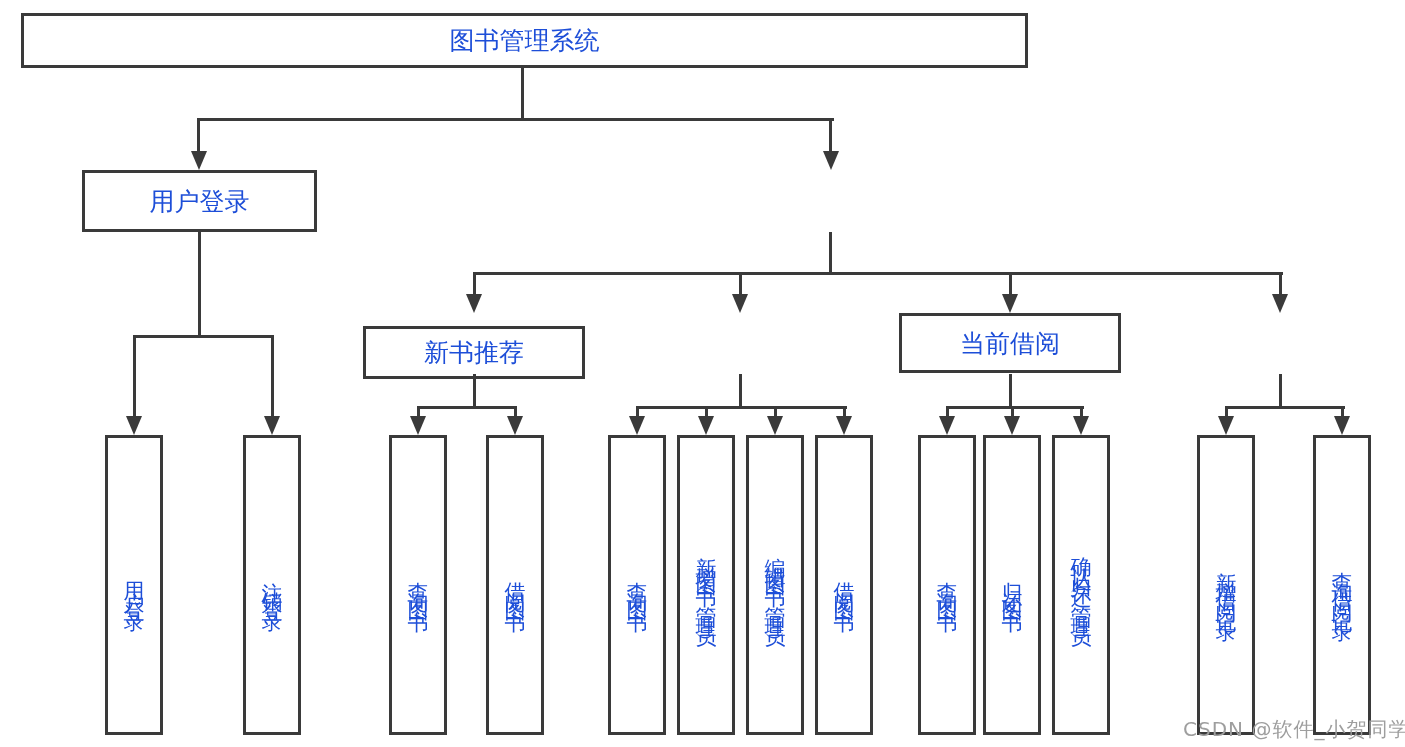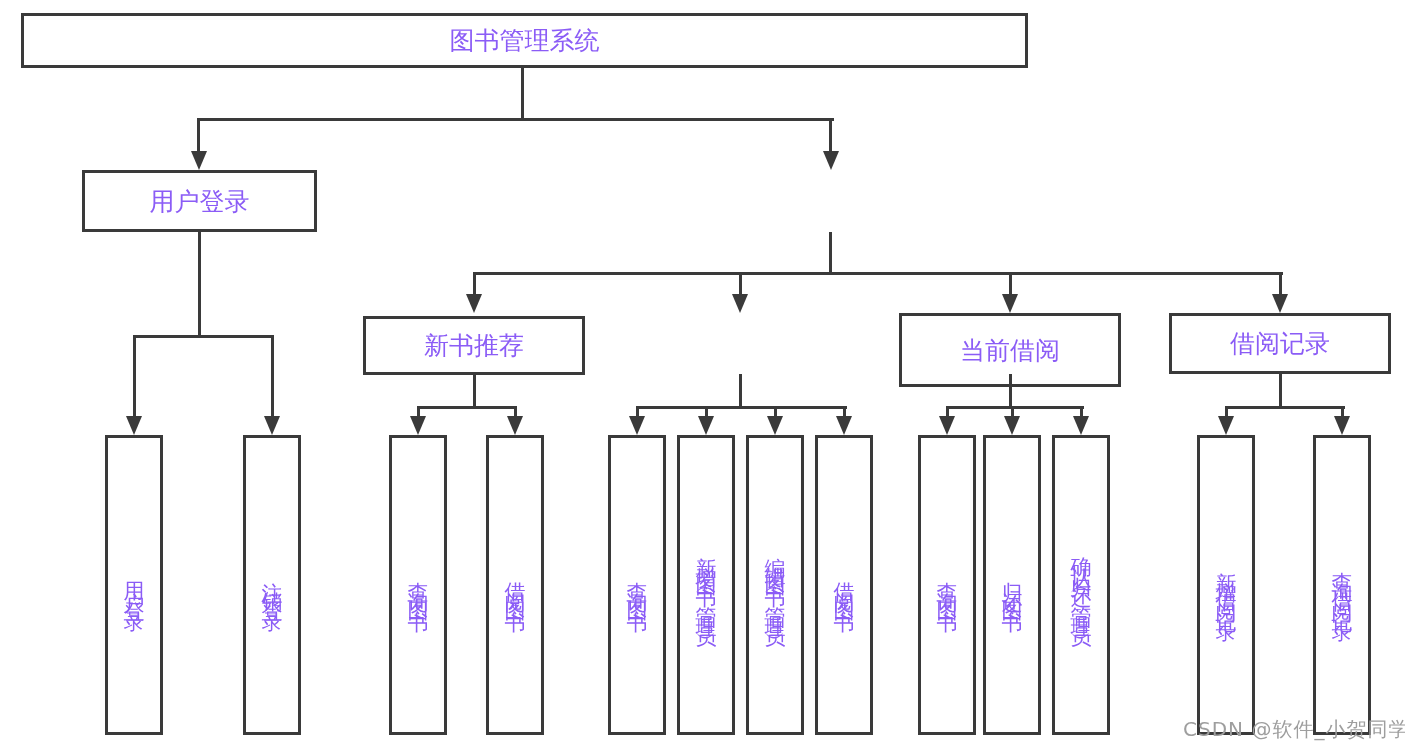--- a/index.html
+++ b/index.html
@@ -3,21 +3,21 @@
 <meta charset="utf-8">
 <style>
   html,body{margin:0;padding:0;background:#fff;}
   .stage{
     position:relative;width:1405px;height:747px;background:#ffffff;overflow:hidden;
     font-family:"DejaVu Sans",sans-serif;
   }
   .b{
     position:absolute;box-sizing:border-box;border:3px solid #3a3a3a;background:#fff;
     display:flex;align-items:center;justify-content:center;
-    font-size:25px;color:#8b5cf6;white-space:nowrap;
+    font-size:25px;color:#1d4ed8;white-space:nowrap;
   }
   .v{
     writing-mode:vertical-rl;text-orientation:mixed;
     font-size:21px;letter-spacing:10px;white-space:normal;
   }
   .ln{position:absolute;background:#3a3a3a;}
   .ar{
     position:absolute;width:0;height:0;
     border-left:8px solid transparent;border-right:8px solid transparent;
     border-top:19px solid #3a3a3a;
@@ -54,23 +54,22 @@
   <div class="ln" style="left:473px;top:272px;width:810px;height:3px"></div>
   <div class="ln" style="left:473px;top:272px;width:3px;height:24px"></div>
   <div class="ln" style="left:739px;top:272px;width:3px;height:24px"></div>
   <div class="ln" style="left:1009px;top:272px;width:3px;height:24px"></div>
   <div class="ln" style="left:1279px;top:272px;width:3px;height:24px"></div>
   <div class="ar" style="left:466px;top:294px"></div>
   <div class="ar" style="left:732px;top:294px"></div>
   <div class="ar" style="left:1002px;top:294px"></div>
   <div class="ar" style="left:1272px;top:294px"></div>
 
-  <div class="b" style="left:363px;top:316px;width:222px;height:59px">新书推荐</div>
-  <div class="b" style="left:899px;top:313px;width:222px;height:74px">当前借阅</div>
-  <div class="b" style="left:1169px;top:313px;width:222px;height:61px">借阅记录</div>
+  <div class="b" style="left:363px;top:326px;width:222px;height:53px">新书推荐</div>
+  <div class="b" style="left:899px;top:313px;width:222px;height:60px">当前借阅</div>
 
   <div class="ln" style="left:473px;top:374px;width:3px;height:35px"></div>
   <div class="ln" style="left:417px;top:406px;width:100px;height:3px"></div>
   <div class="ln" style="left:417px;top:406px;width:3px;height:12px"></div>
   <div class="ln" style="left:514px;top:406px;width:3px;height:12px"></div>
   <div class="ar" style="left:410px;top:416px"></div>
   <div class="ar" style="left:507px;top:416px"></div>
 
   <div class="ln" style="left:739px;top:374px;width:3px;height:35px"></div>
   <div class="ln" style="left:636px;top:406px;width:211px;height:3px"></div>

